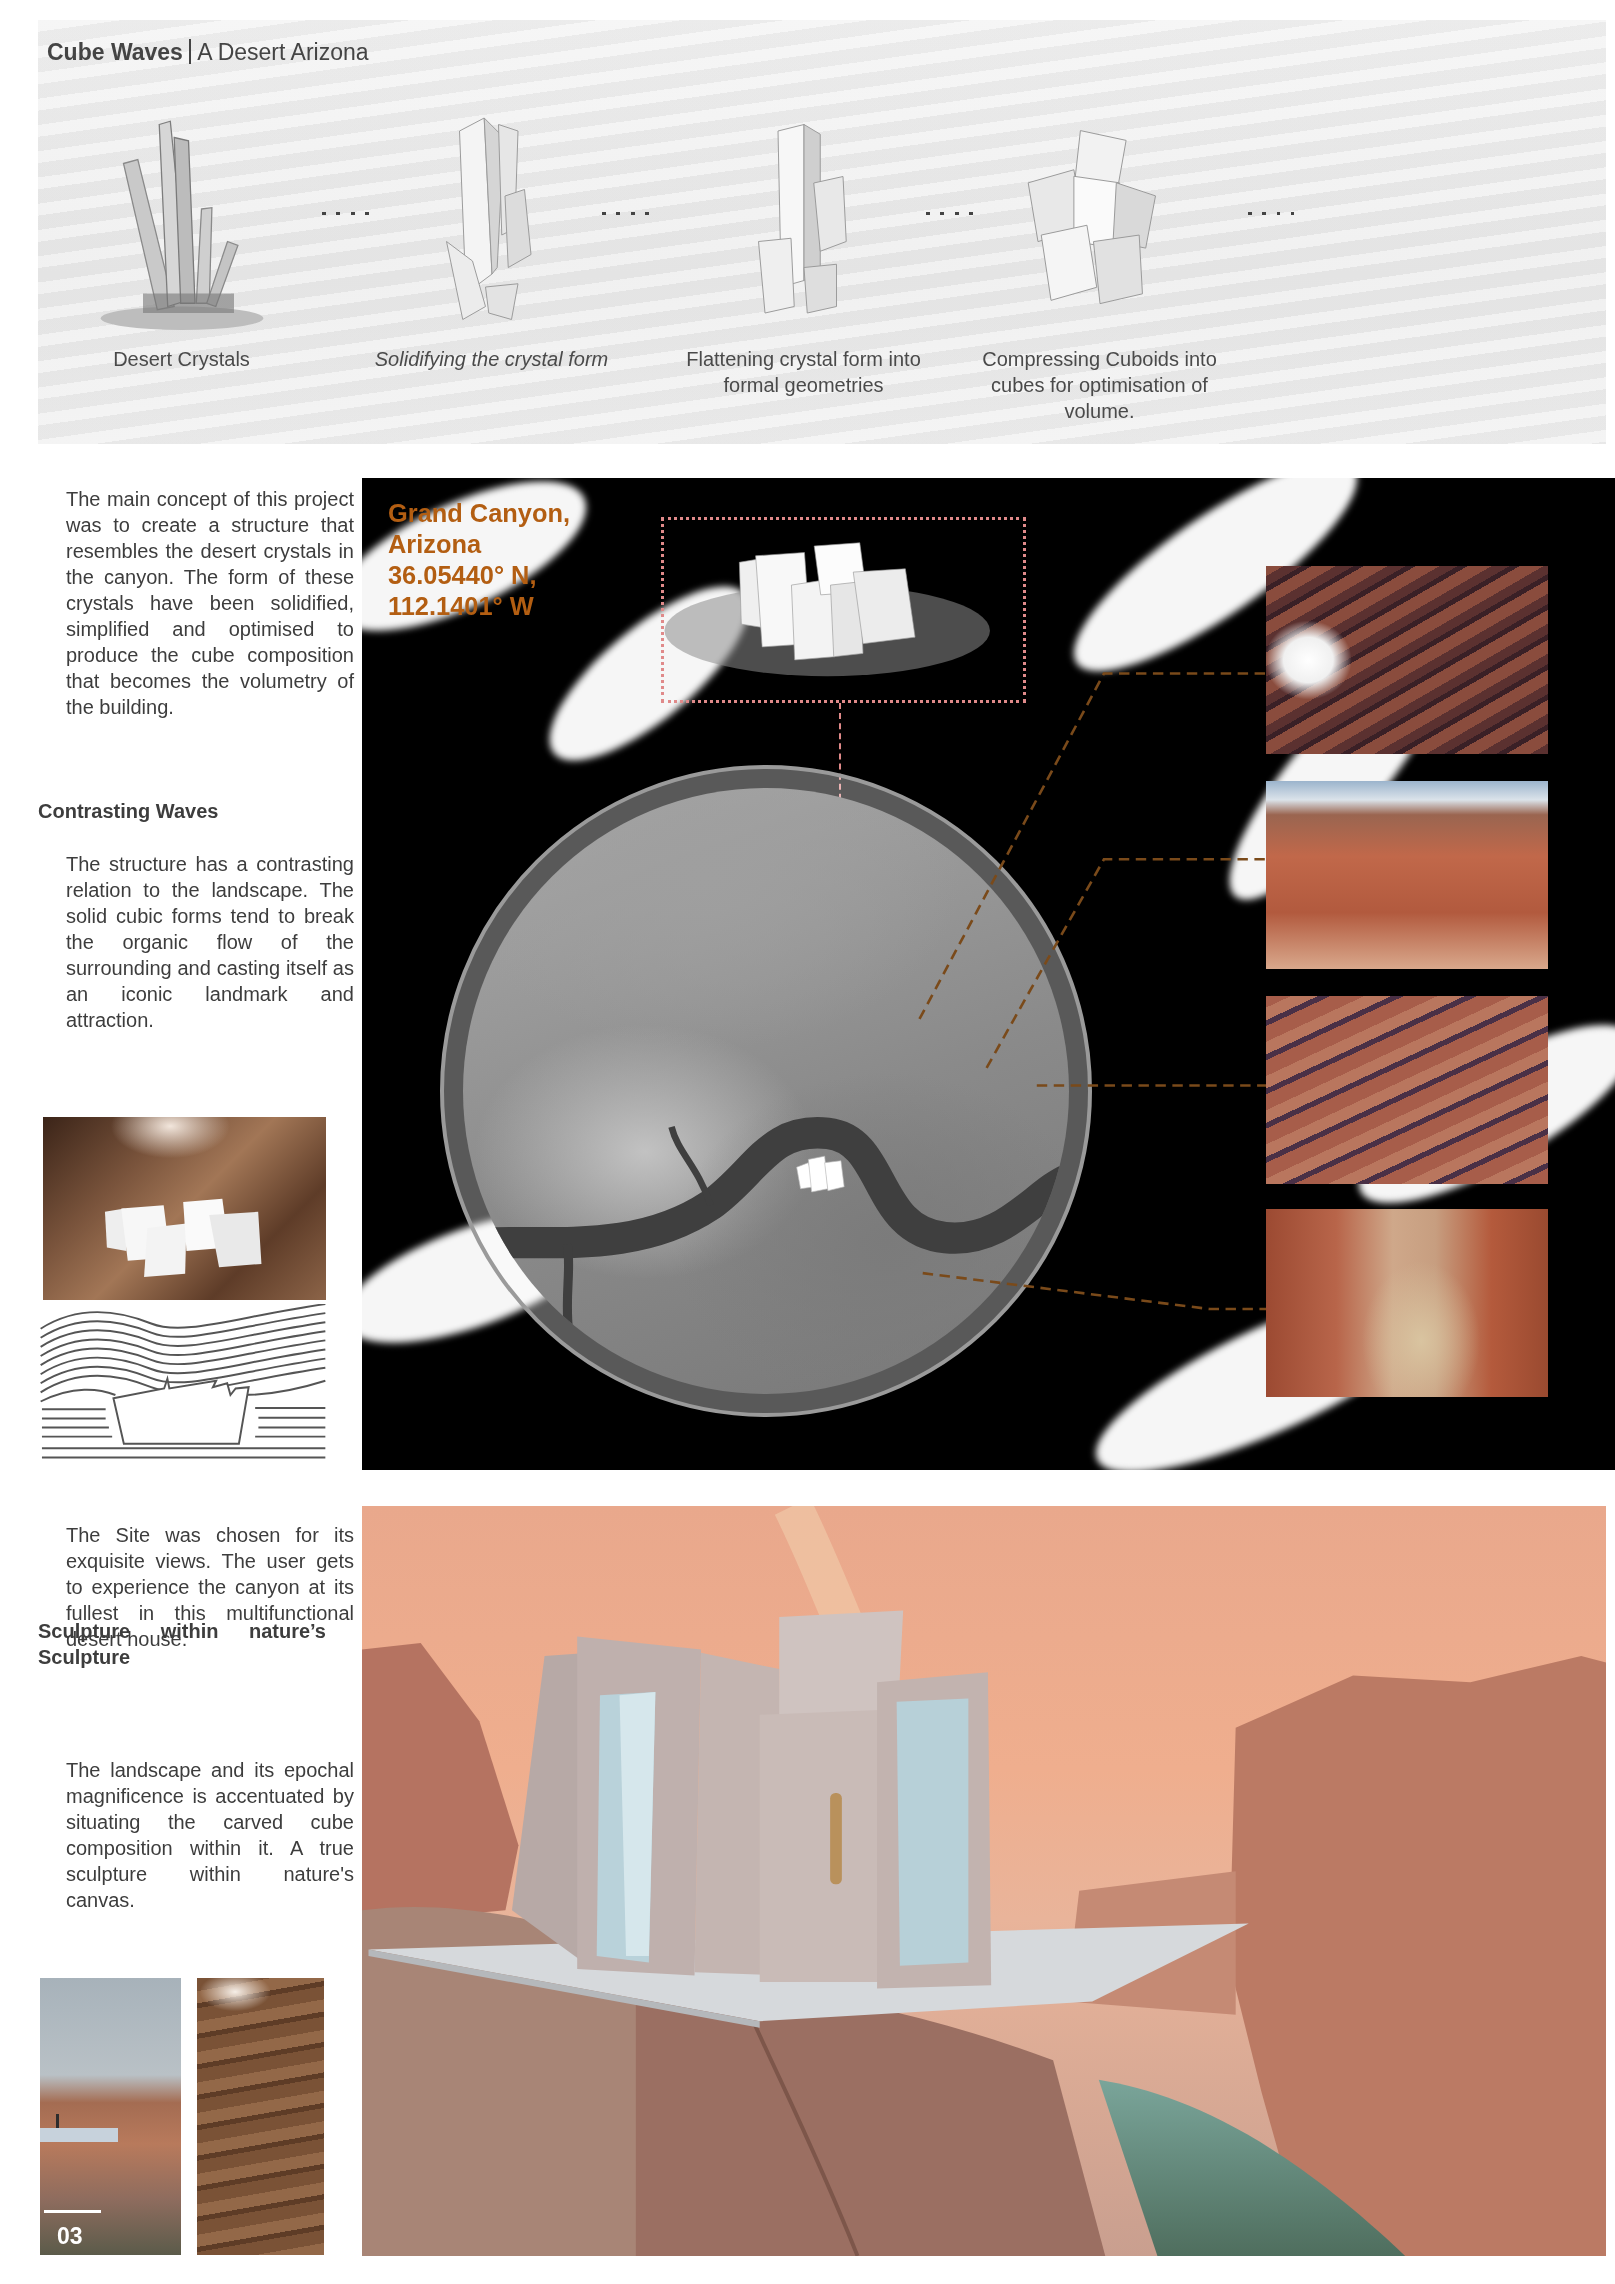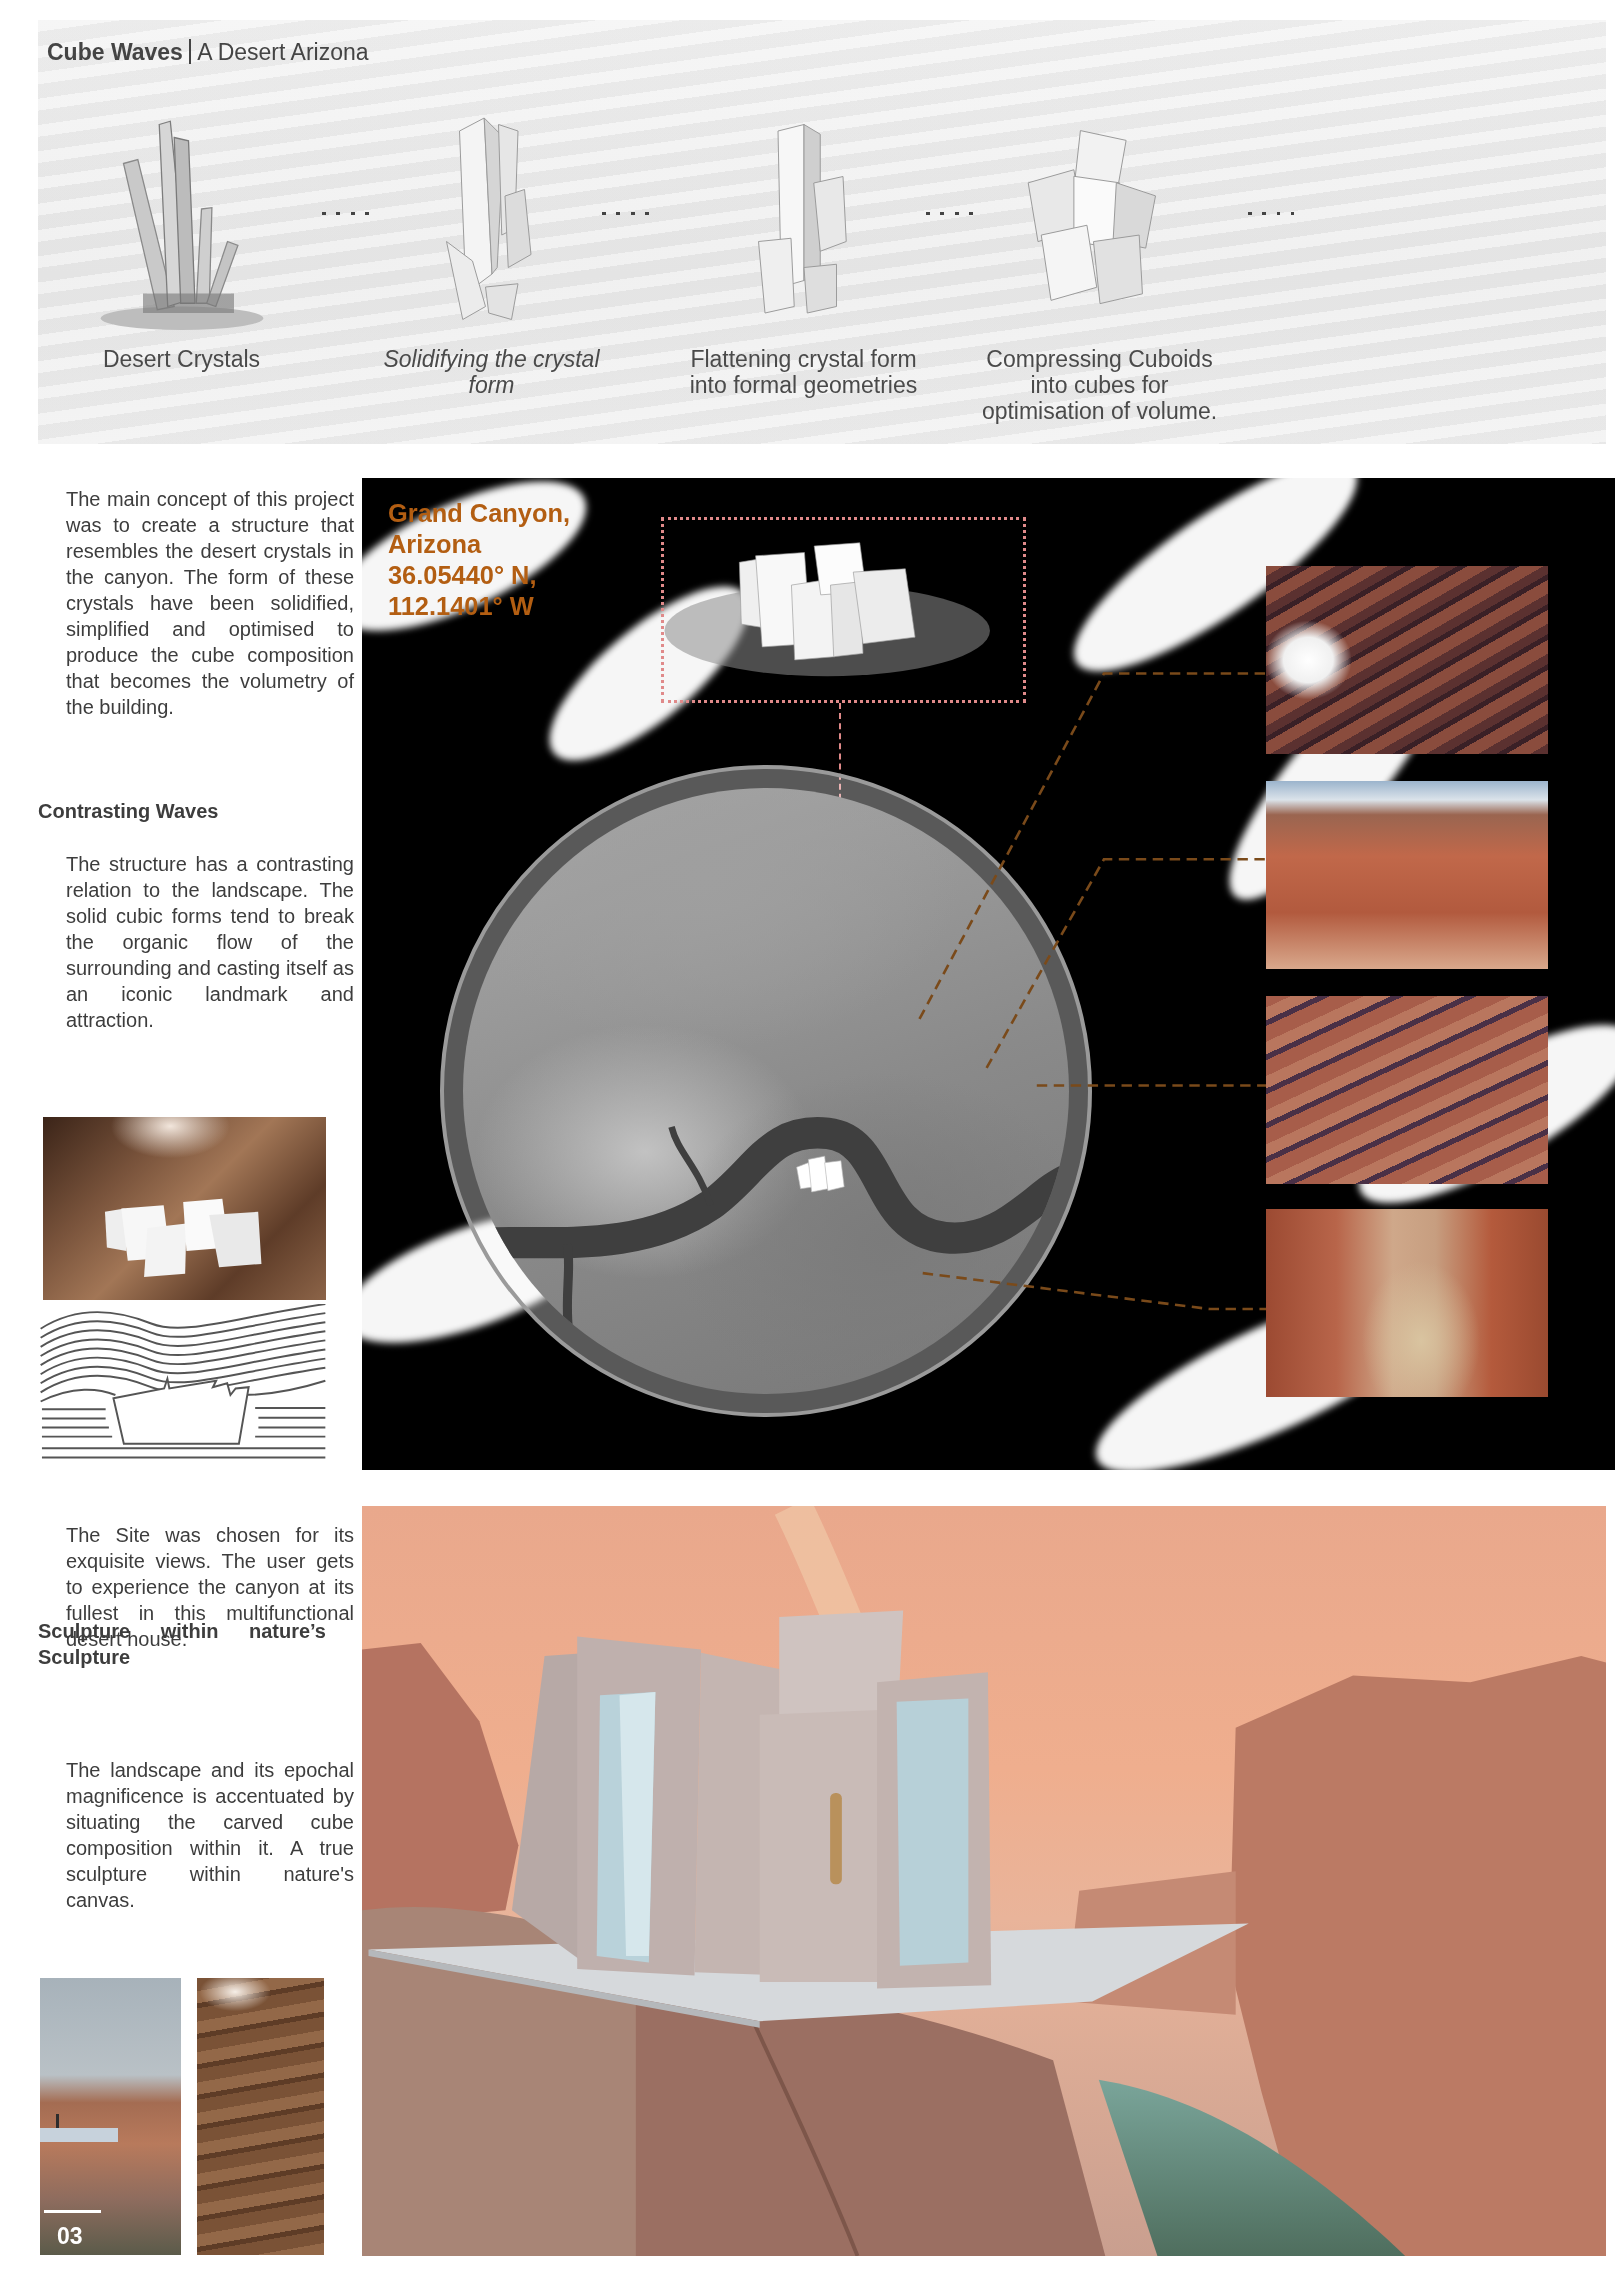--- a/index.html
+++ b/index.html
@@ -11,21 +11,21 @@
     background:
       repeating-linear-gradient(172deg, rgba(255,255,255,0.35) 0 11.7px, rgba(0,0,0,0.025) 11.7px 26px),
       linear-gradient(180deg,#f1f1f1,#e9e9e9 60%,#eeeeee);
   }
   #title{left:9px;top:19.6px;font-size:23px;color:#444;white-space:nowrap;}
   #title .bold{font-weight:bold;}
   #title .sep{display:inline-block;width:1.3px;height:25px;background:#444;vertical-align:-3.9px;margin:0 6.5px;}
 
   .stage{position:absolute;top:78px;width:235px;height:339px;}
   .stage svg{position:absolute;left:50%;transform:translateX(-50%);top:13px;}
-  .stage .cap{position:absolute;top:248px;left:0;width:100%;text-align:center;font-size:23px;line-height:26px;color:#4a4a4a;}
+  .stage .cap{position:absolute;top:248px;left:0;width:100%;text-align:center;font-size:20px;line-height:26px;color:#4a4a4a;}
   .dots{position:absolute;top:192px;height:3.9px;
     background:repeating-linear-gradient(90deg,#444 0 3.9px,transparent 3.9px 14.3px);}
 
   
   .para{position:absolute;left:38px;width:288px;font-size:20px;line-height:26px;text-align:justify;text-align-last:left;color:#3d3d3d;margin-left:28px;}
   .head{position:absolute;left:38px;width:288px;font-size:20px;line-height:26px;font-weight:bold;color:#3d3d3d;text-align:justify;}
 
   
   #map-panel{left:362px;top:478px;width:1376px;height:992px;overflow:hidden;
     background:#000000;}

